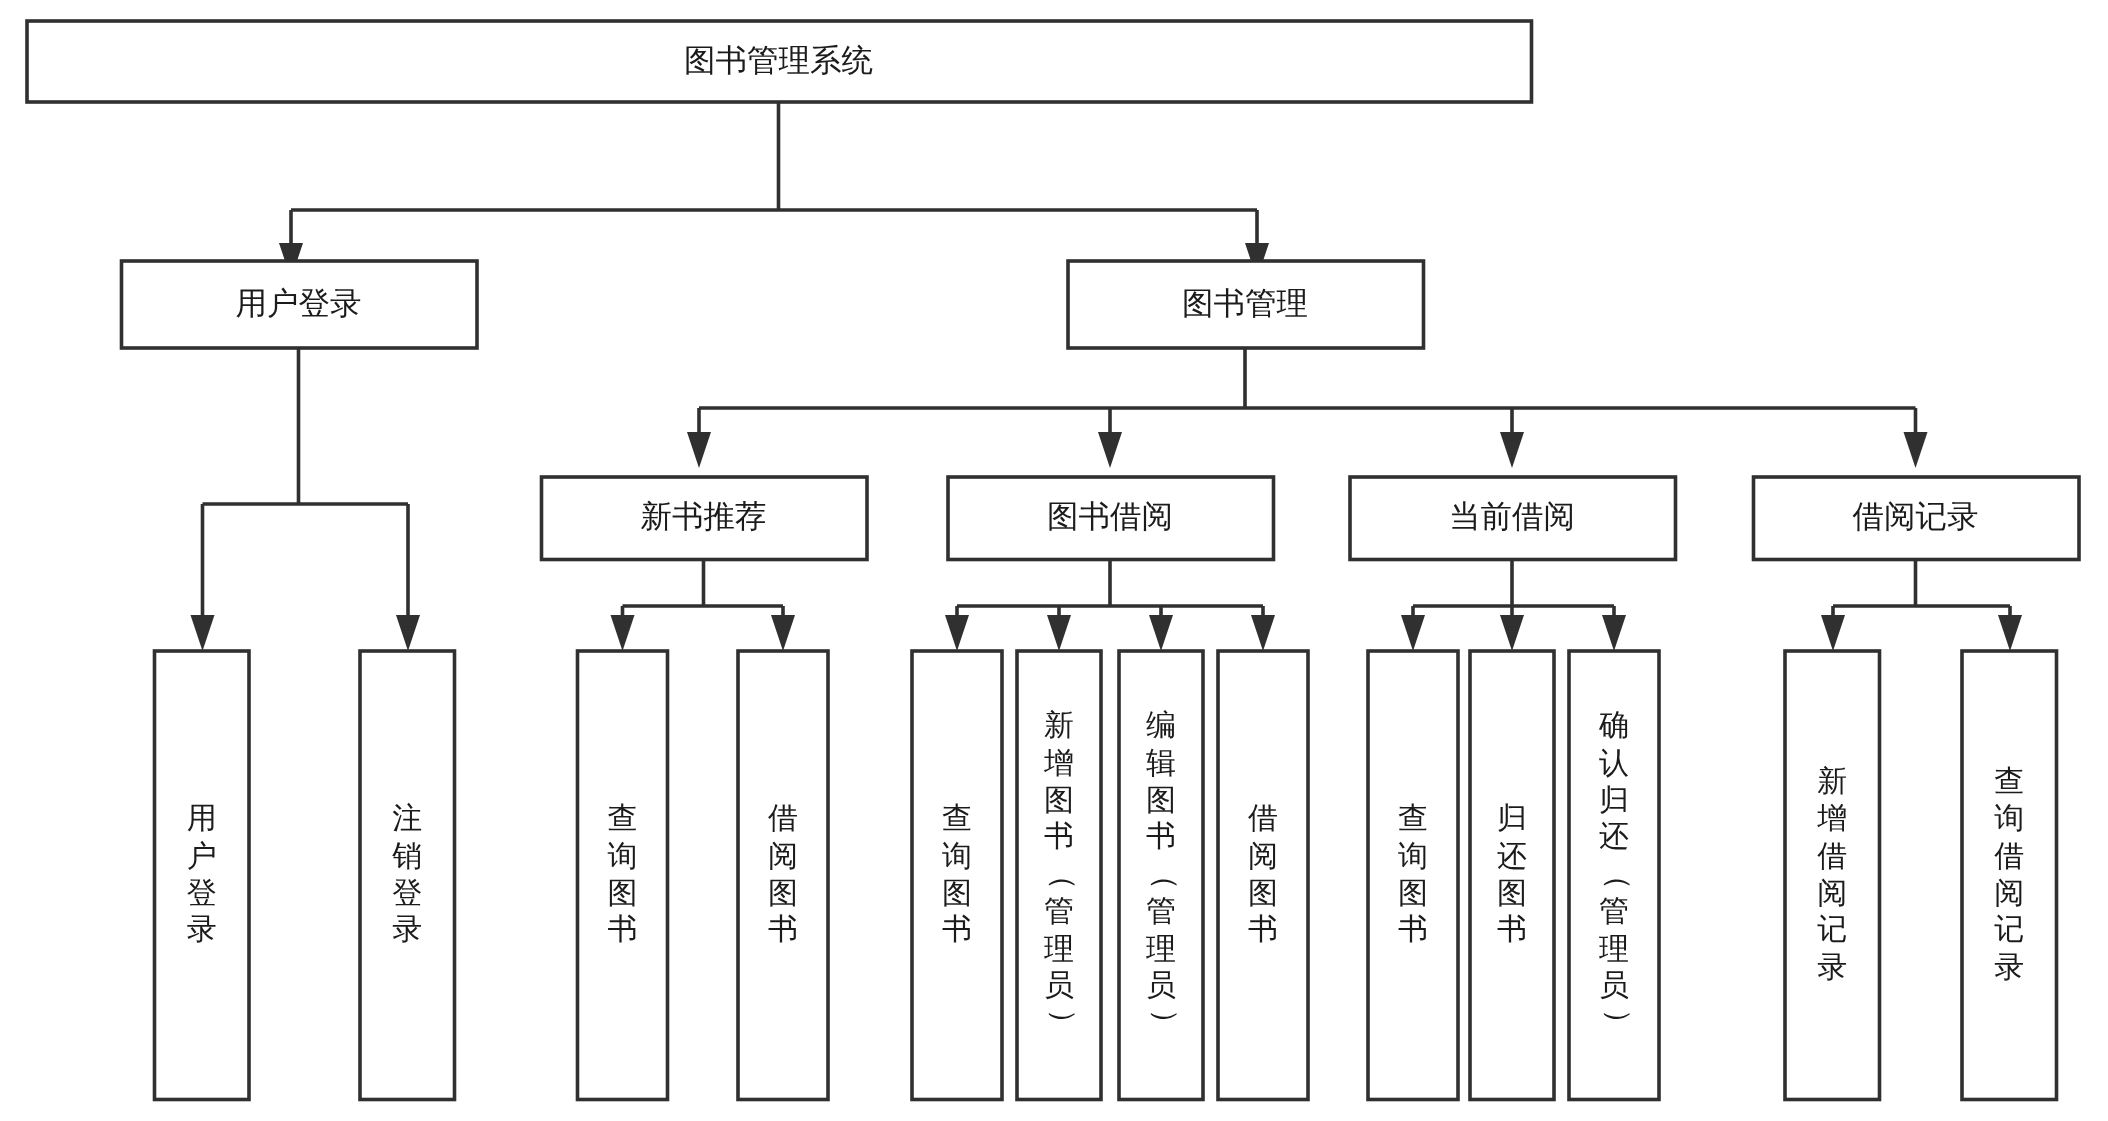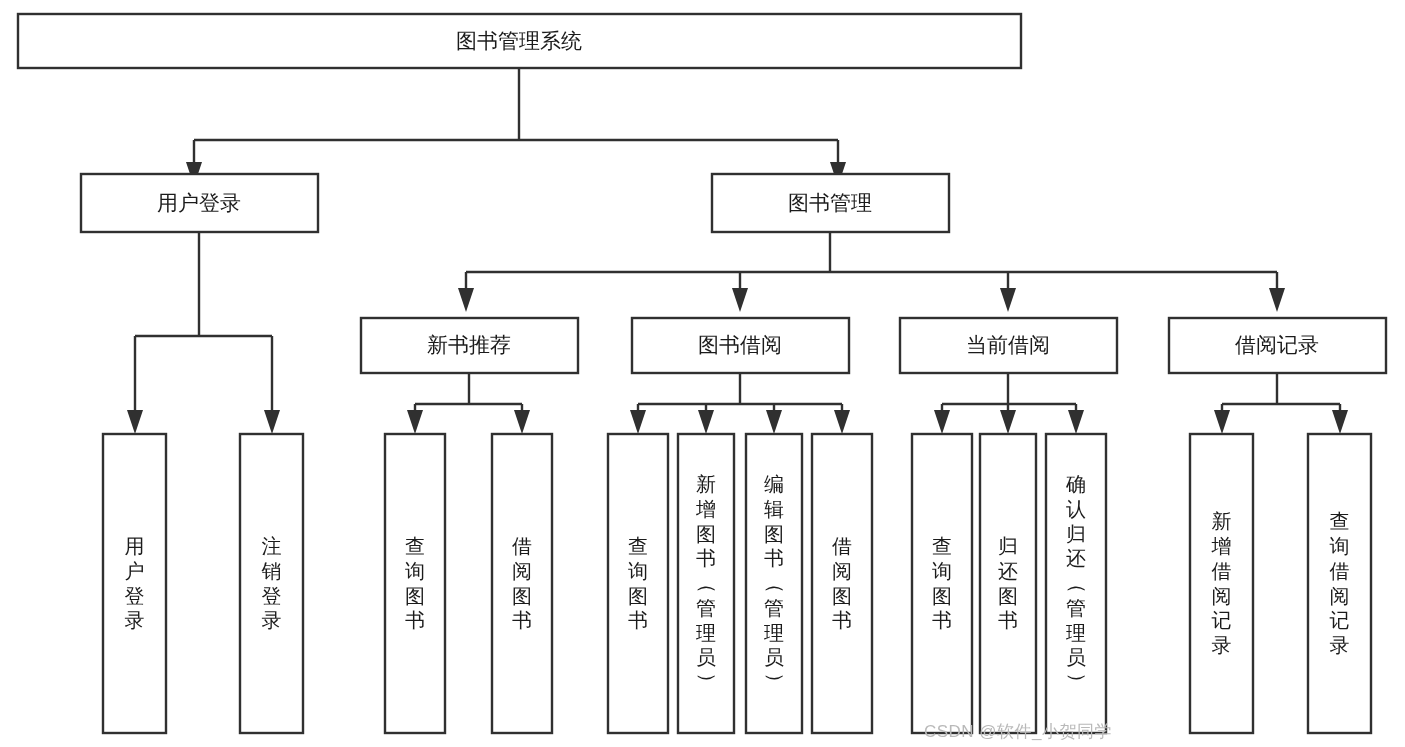--- a/index.html
+++ b/index.html
@@ -201,14 +201,13 @@
   <div class="leaf-label" style="left:608px; top:434px; width:60px;  height:299px;"><span class="ch">查</span><span class="ch">询</span><span class="ch">图</span><span class="ch">书</span></div>
   <div class="leaf-label" style="left:678px; top:434px; width:56px;  height:299px;"><span class="ch">新</span><span class="ch">增</span><span class="ch">图</span><span class="ch">书</span><span class="rot">（</span><span class="ch">管</span><span class="ch">理</span><span class="ch">员</span><span class="rot">）</span></div>
   <div class="leaf-label" style="left:746px; top:434px; width:56px;  height:299px;"><span class="ch">编</span><span class="ch">辑</span><span class="ch">图</span><span class="ch">书</span><span class="rot">（</span><span class="ch">管</span><span class="ch">理</span><span class="ch">员</span><span class="rot">）</span></div>
   <div class="leaf-label" style="left:812px; top:434px; width:60px;  height:299px;"><span class="ch">借</span><span class="ch">阅</span><span class="ch">图</span><span class="ch">书</span></div>
   <div class="leaf-label" style="left:912px; top:434px; width:60px;  height:299px;"><span class="ch">查</span><span class="ch">询</span><span class="ch">图</span><span class="ch">书</span></div>
   <div class="leaf-label" style="left:980px; top:434px; width:56px;  height:299px;"><span class="ch">归</span><span class="ch">还</span><span class="ch">图</span><span class="ch">书</span></div>
   <div class="leaf-label" style="left:1046px;top:434px; width:60px;  height:299px;"><span class="ch">确</span><span class="ch">认</span><span class="ch">归</span><span class="ch">还</span><span class="rot">（</span><span class="ch">管</span><span class="ch">理</span><span class="ch">员</span><span class="rot">）</span></div>
   <div class="leaf-label" style="left:1190px;top:434px; width:63px;  height:299px;"><span class="ch">新</span><span class="ch">增</span><span class="ch">借</span><span class="ch">阅</span><span class="ch">记</span><span class="ch">录</span></div>
   <div class="leaf-label" style="left:1308px;top:434px; width:63px;  height:299px;"><span class="ch">查</span><span class="ch">询</span><span class="ch">借</span><span class="ch">阅</span><span class="ch">记</span><span class="ch">录</span></div>
 
-  <div class="watermark">CSDN @软件_小贺同学</div>
 </div>
 
 </body></html>

